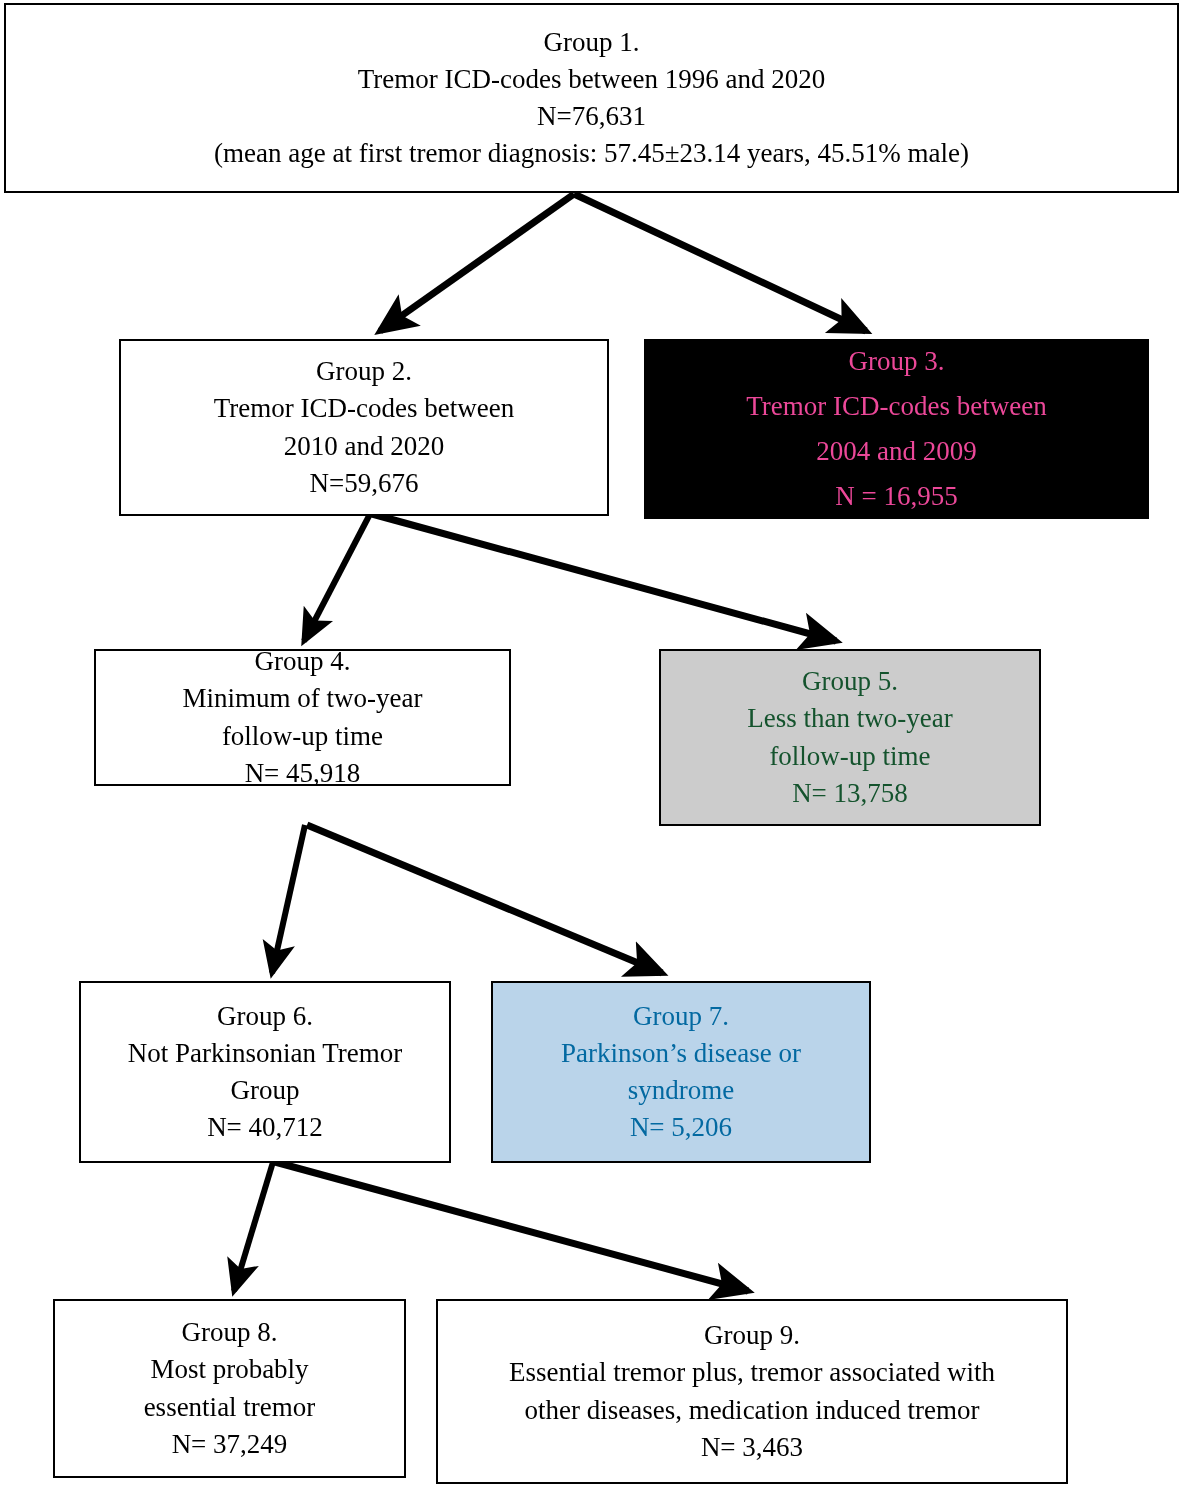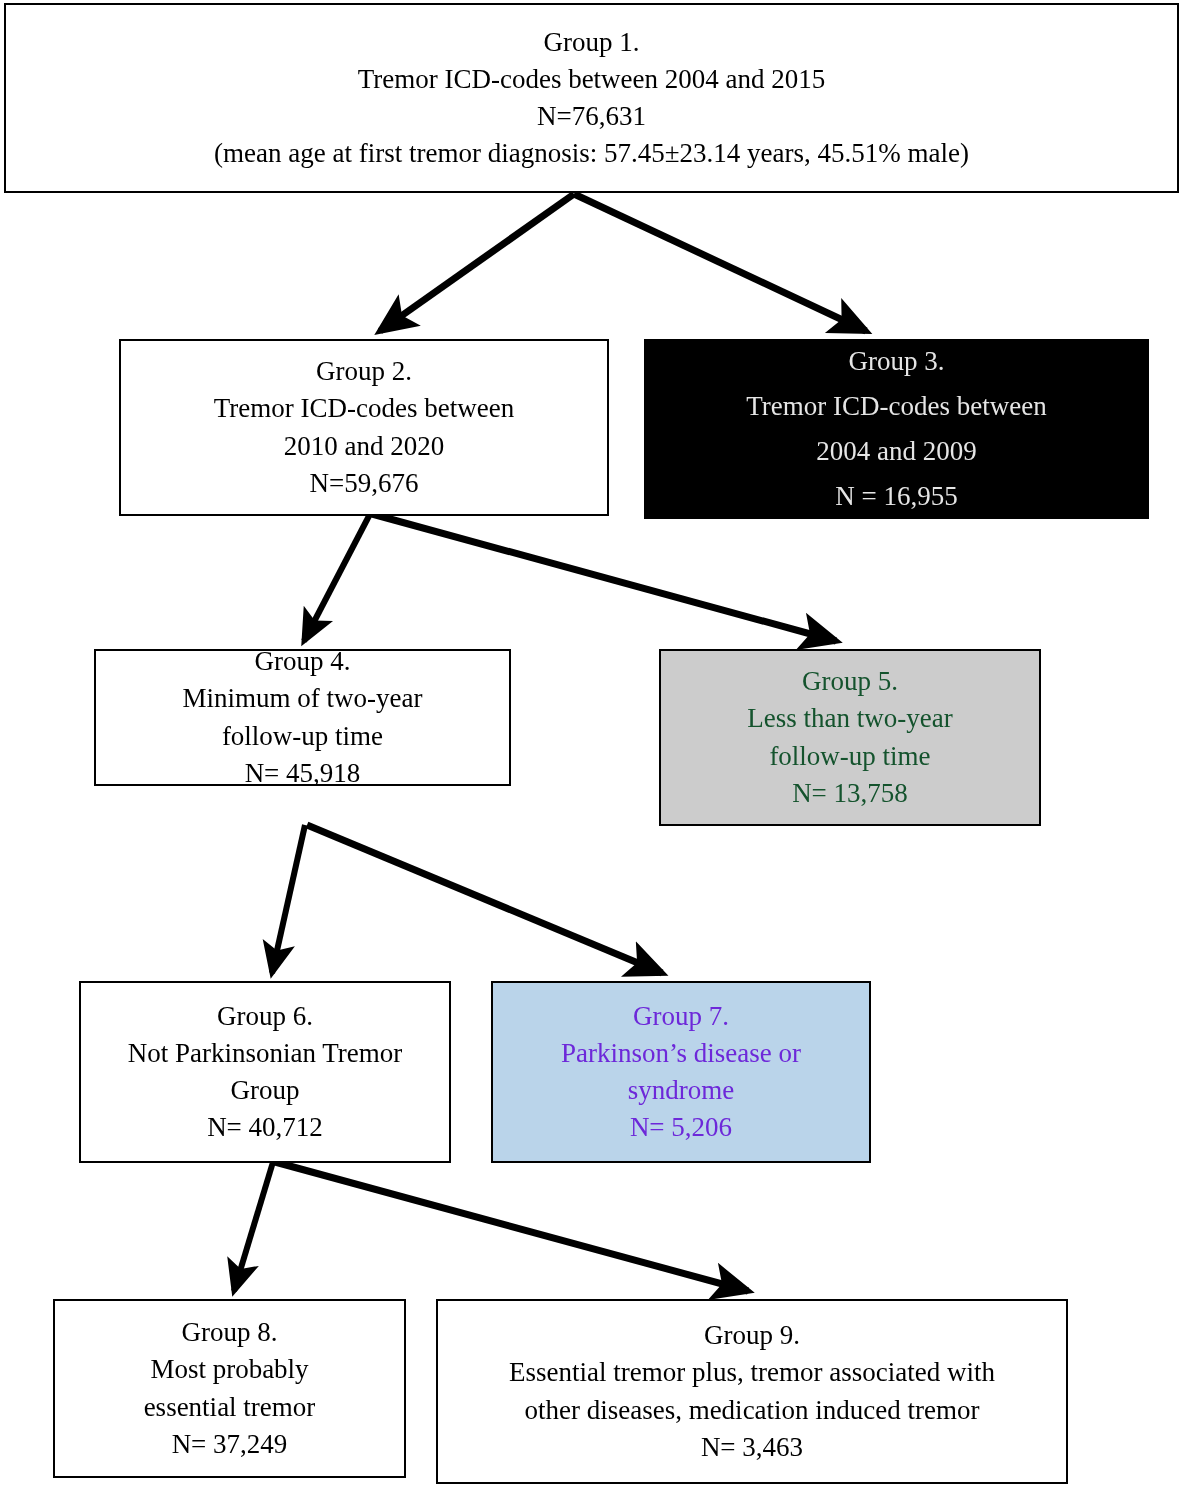--- a/index.html
+++ b/index.html
@@ -39,31 +39,31 @@
     line-height: 1.38;
     font-size: 27px;
     z-index: 2;
   }
   .node .line {
     display: block;
     white-space: nowrap;
   }
   .node.dark {
     background: #000000;
-    color: #e5e5e5;
+    color: #ec4899;
     border-color: #000000;
     gap: 8px;
   }
   .node.gray {
     background: #cccccc;
     color: #14532d;
   }
   .node.blue {
     background: #bad4ea;
-    color: #6d28d9;
+    color: #0369a1;
   }
 
   
   #node-g1 { left: 4px;   top: 3px;    width: 1175px; height: 190px; }
   #node-g2 { left: 119px; top: 339px;  width: 490px;  height: 177px; }
   #node-g3 { left: 644px; top: 339px;  width: 505px;  height: 180px; }
   #node-g4 { left: 94px;  top: 649px;  width: 417px;  height: 137px; }
   #node-g5 { left: 659px; top: 649px;  width: 382px;  height: 177px; }
   #node-g6 { left: 79px;  top: 981px;  width: 372px;  height: 182px; }
   #node-g7 { left: 491px; top: 981px;  width: 380px;  height: 182px; }
@@ -94,21 +94,21 @@
 
     <line x1="307" y1="825" x2="662" y2="973" stroke="#000000" stroke-width="7" marker-end="url(#ah)"></line>
 
     <line x1="273" y1="1162" x2="234" y2="1291" stroke="#000000" stroke-width="6" marker-end="url(#ah)"></line>
 
     <line x1="275" y1="1162" x2="748" y2="1291" stroke="#000000" stroke-width="7" marker-end="url(#ah)"></line>
   </svg>
 
   <div class="node" id="node-g1">
     <span class="line">Group 1.</span>
-    <span class="line">Tremor ICD-codes between 2004 and 2015</span>
+    <span class="line">Tremor ICD-codes between 1996 and 2020</span>
     <span class="line">N=76,631</span>
     <span class="line">(mean age at first tremor diagnosis: 57.45±23.14 years, 45.51% male)</span>
   </div>
 
   <div class="node" id="node-g2">
     <span class="line">Group 2.</span>
     <span class="line">Tremor ICD-codes between</span>
     <span class="line">2010 and 2020</span>
     <span class="line">N=59,676</span>
   </div>

